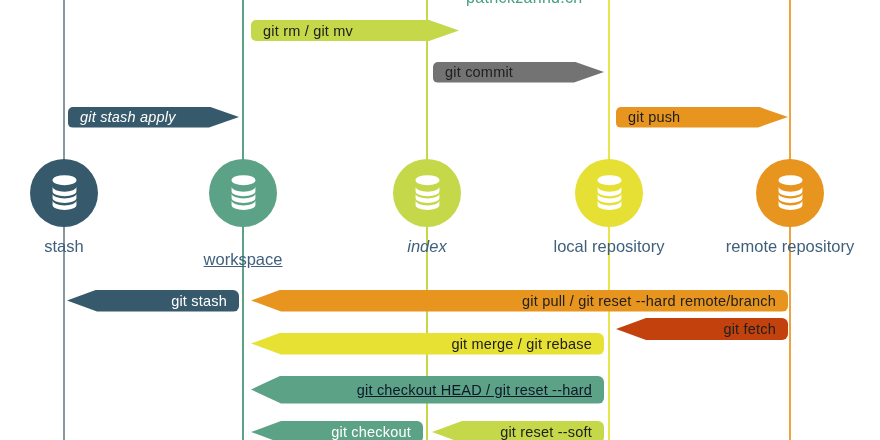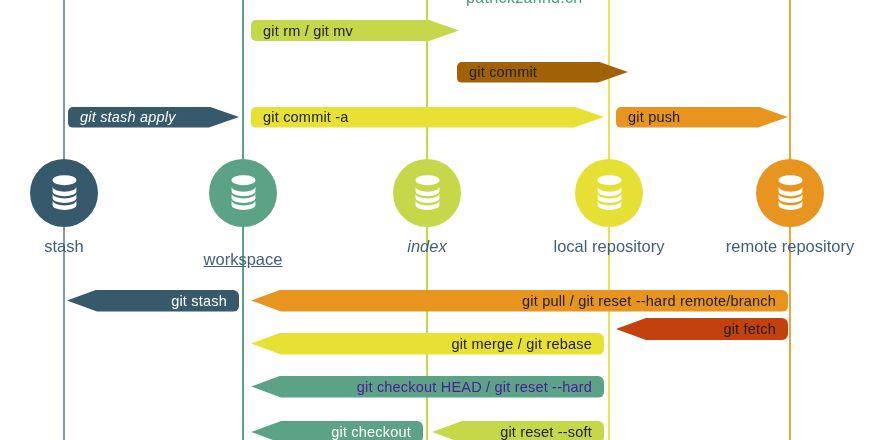--- a/index.html
+++ b/index.html
@@ -69,24 +69,23 @@
     <div class="node" style="left: 756px; top: 159px; background: rgb(232, 149, 31);">
       <svg width="33" height="38" viewBox="0 0 36 41">
         <ellipse cx="18" cy="6.5" rx="13" ry="5.5" fill="#fff"></ellipse>
         <path d="M5 13.5 a13 5.5 0 0 0 26 0 l0 5 a13 5.5 0 0 1 -26 0 z" fill="#fff"></path>
         <path d="M5 21 a13 5.5 0 0 0 26 0 l0 5 a13 5.5 0 0 1 -26 0 z" fill="#fff"></path>
         <path d="M5 28.5 a13 5.5 0 0 0 26 0 l0 5 a13 5.5 0 0 1 -26 0 z" fill="#fff"></path>
       </svg>
     </div>
     <div class="col-label" style="left: 705px; top: 237px;">remote repository</div>
     <div class="arrow right" style="left: 251px; top: 20px; width: 208px; height: 21px; background: rgb(197, 216, 74); color: rgb(32, 32, 30);">git rm / git mv</div>
-    <div class="arrow right" style="left: 433px; top: 61.5px; width: 171px; height: 21px; background: #a16207; color: rgb(32, 32, 30); margin-left: 24px;">git commit</div>
+    <div class="arrow right" style="left: 433px; top: 61.5px; width: 171px; height: 21px; background: #737373; color: rgb(32, 32, 30);">git commit</div>
     <div class="arrow right" style="left: 68px; top: 106.5px; width: 171px; height: 21px; background: rgb(54, 89, 108); color: rgb(255, 255, 255); font-style: italic;">git stash apply</div>
-    <div class="arrow right" style="left: 251px; top: 106.5px; width: 353px; height: 21px; background: rgb(231, 225, 52); color: rgb(32, 32, 30);">git commit -a</div>
     <div class="arrow left" style="left: 67px; top: 289.5px; width: 172px; height: 22px; background: rgb(54, 89, 108); color: rgb(255, 255, 255);">git stash</div>
     <div class="arrow right" style="left: 616px; top: 106.5px; width: 172px; height: 21px; background: rgb(232, 149, 31); color: rgb(32, 32, 30);">git push</div>
     <div class="arrow left" style="left: 251px; top: 332.5px; width: 353px; height: 22px; background: rgb(231, 225, 52); color: rgb(32, 32, 30);">git merge / git rebase</div>
     <div class="arrow left" style="left: 251px; top: 289.5px; width: 537px; height: 22px; background: rgb(232, 149, 31); color: rgb(32, 32, 30);">git pull / git reset --hard remote/branch</div>
     <div class="arrow left" style="left: 616px; top: 318px; width: 172px; height: 22px; background: #c2410c; color: rgb(32, 32, 30);">git fetch</div>
-    <div class="arrow left" style="left: 251px; top: 375.5px; width: 353px; height: 22px; background: rgb(92, 162, 135); color: #4c1d95;">git checkout HEAD / git reset --hard</div>
+    <div class="arrow left" style="left: 251px; top: 375.5px; width: 353px; height: 28px; background: rgb(92, 162, 135); color: #0f172a; text-decoration: underline;">git checkout HEAD / git reset --hard</div>
     <div class="arrow left" style="left: 251px; top: 421px; width: 172px; height: 22px; background: rgb(92, 162, 135); color: rgb(255, 255, 255);">git checkout</div>
     <div class="arrow left" style="left: 432px; top: 421px; width: 172px; height: 22px; background: rgb(197, 216, 74); color: rgb(32, 32, 30);">git reset --soft</div>
   </div>
 
 </body></html>

